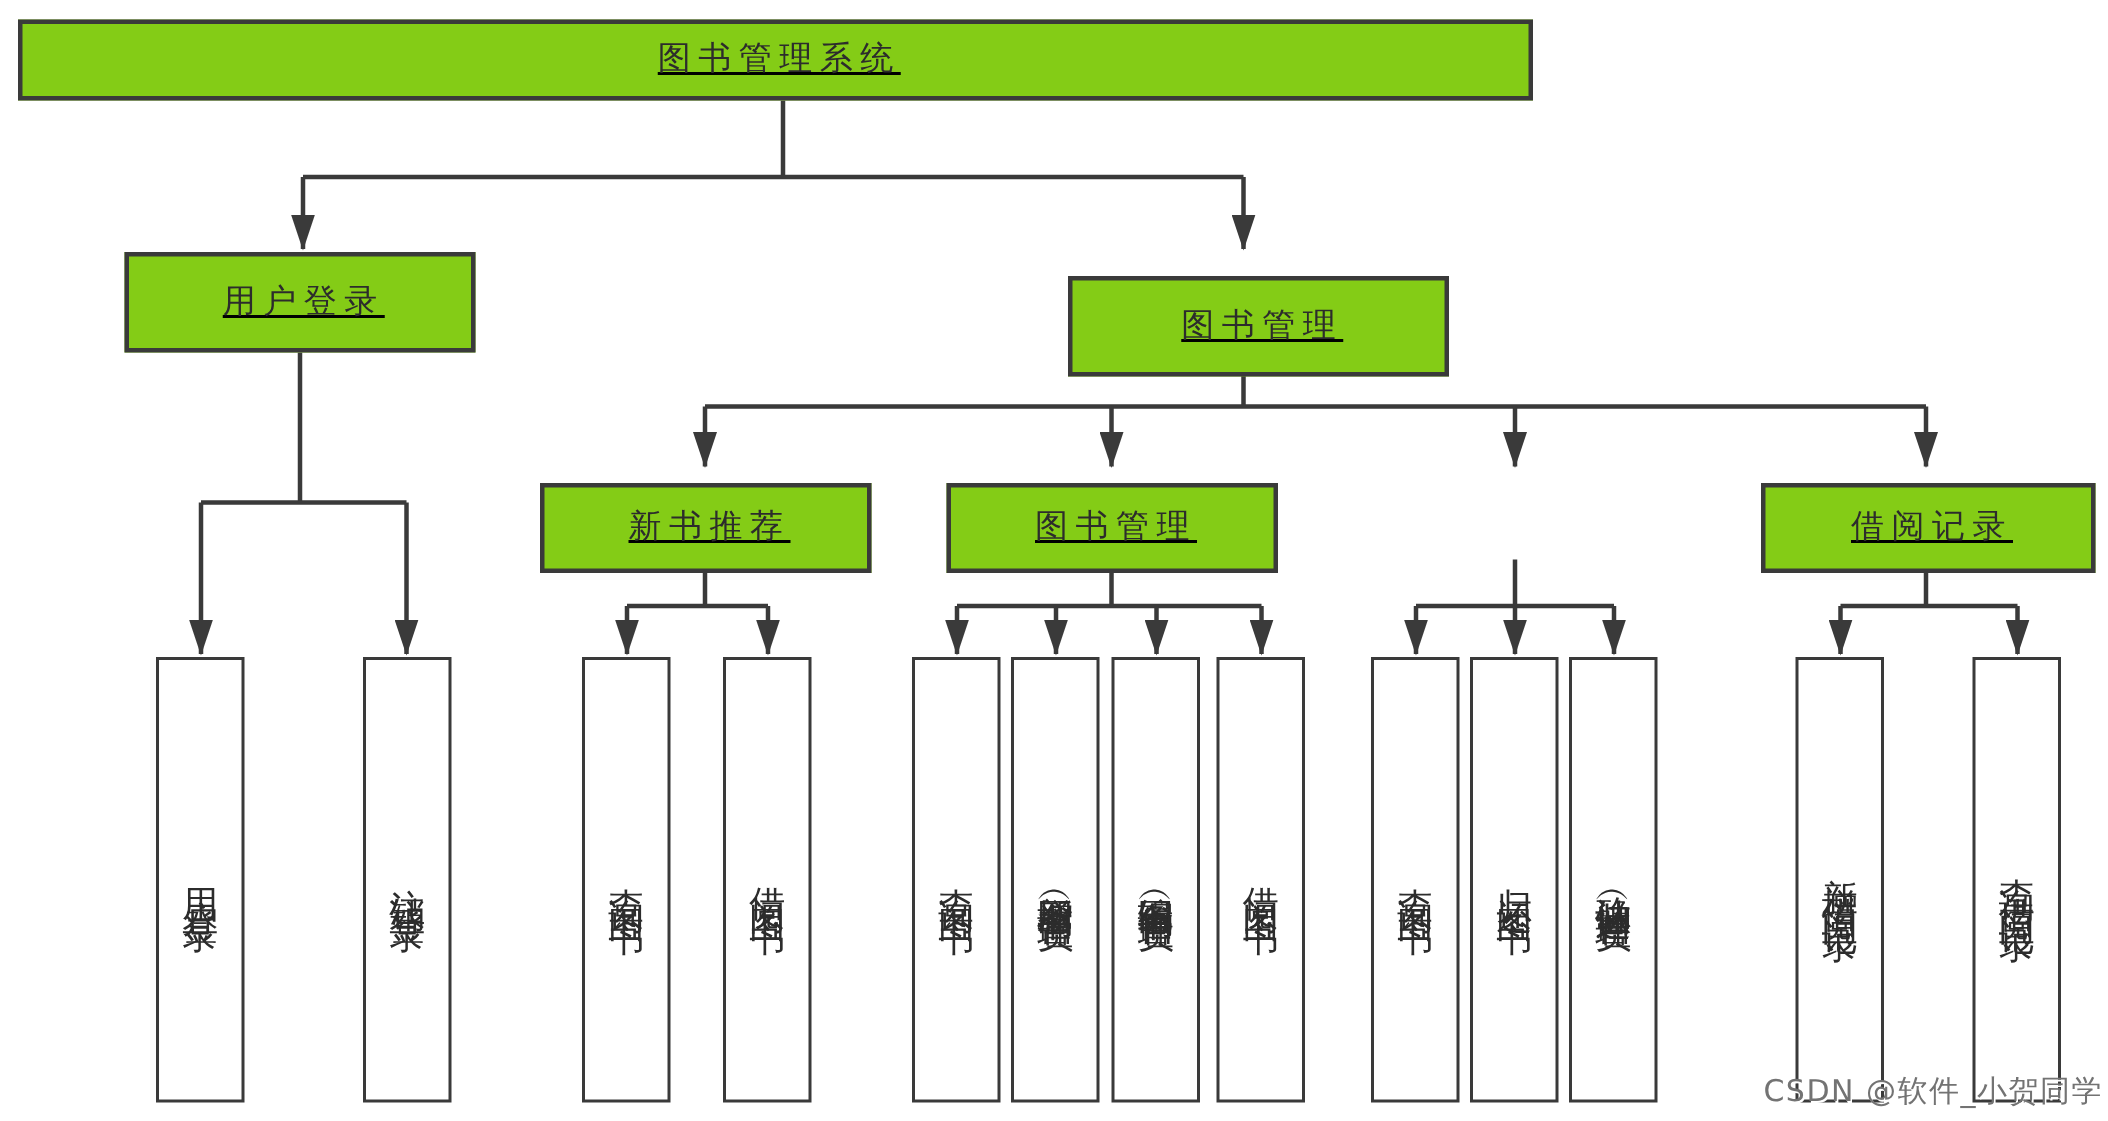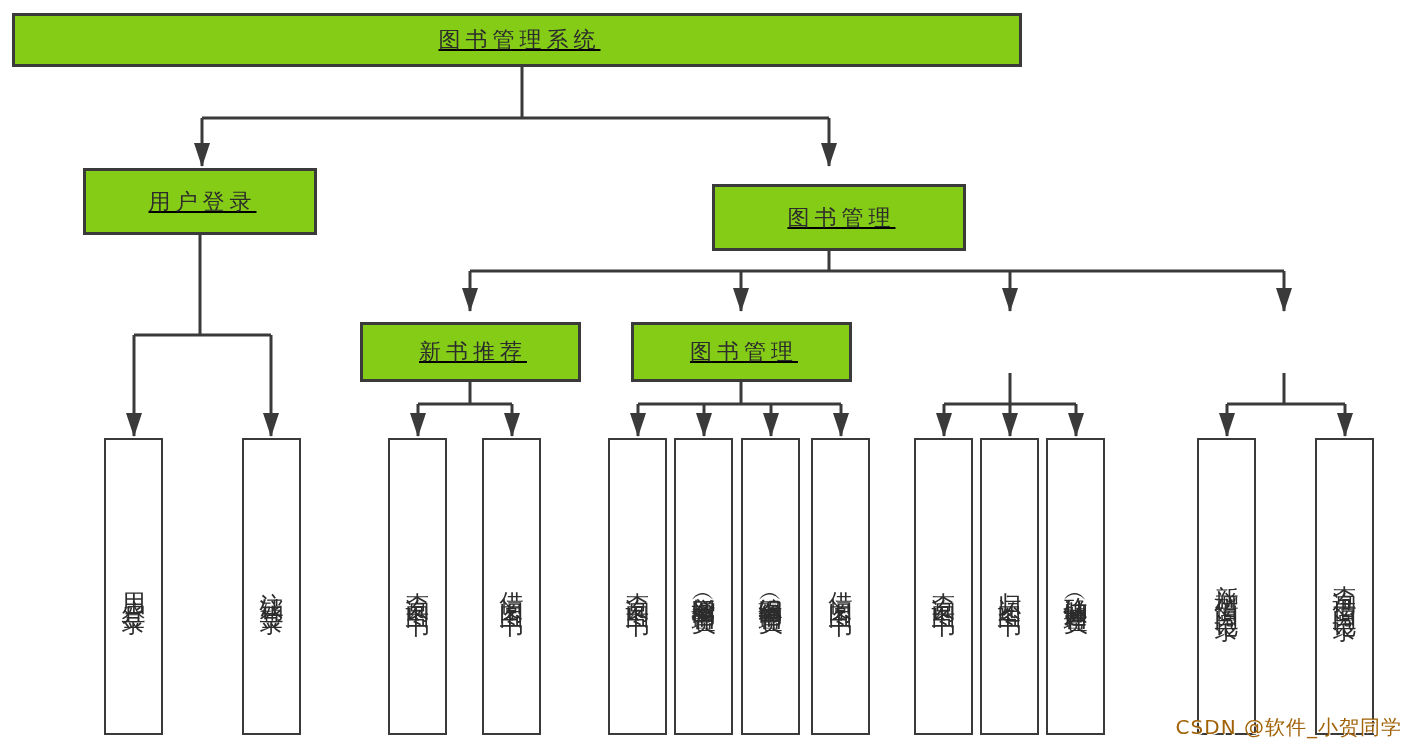--- a/index.html
+++ b/index.html
@@ -76,21 +76,21 @@
   .v9  { left: 914px; }
   .v10 { left: 980px; }
   .v11 { left: 1046px; }
   .v12 { left: 1197px; }
   .v13 { left: 1315px; }
 
   .watermark {
     position: absolute;
     right: 3px;
     top: 714px;
-    color: #a16207;
+    color: #737373;
     font-size: 20px;
     letter-spacing: 1px;
     white-space: nowrap;
     z-index: 3;
     text-shadow: 1px 1px 0 #ffffff;
   }
 </style>
 </head>
 <body>
 
@@ -149,20 +149,23 @@
   <div class="box l2b">
     <span class="hlabel">图书管理</span>
   </div>
 
   <div class="box l3 l3a">
     <span class="hlabel">新书推荐</span>
   </div>
   <div class="box l3 l3b">
     <span class="hlabel">图书管理</span>
   </div>
+  <div class="box l3 l3d">
+    <span class="hlabel">借阅记录</span>
+  </div>
 
   <div class="vbox v1">
     <span class="vlabel">用户登录</span>
   </div>
   <div class="vbox v2">
     <span class="vlabel">注销登录</span>
   </div>
 
   <div class="vbox v3">
     <span class="vlabel">查询图书</span>

